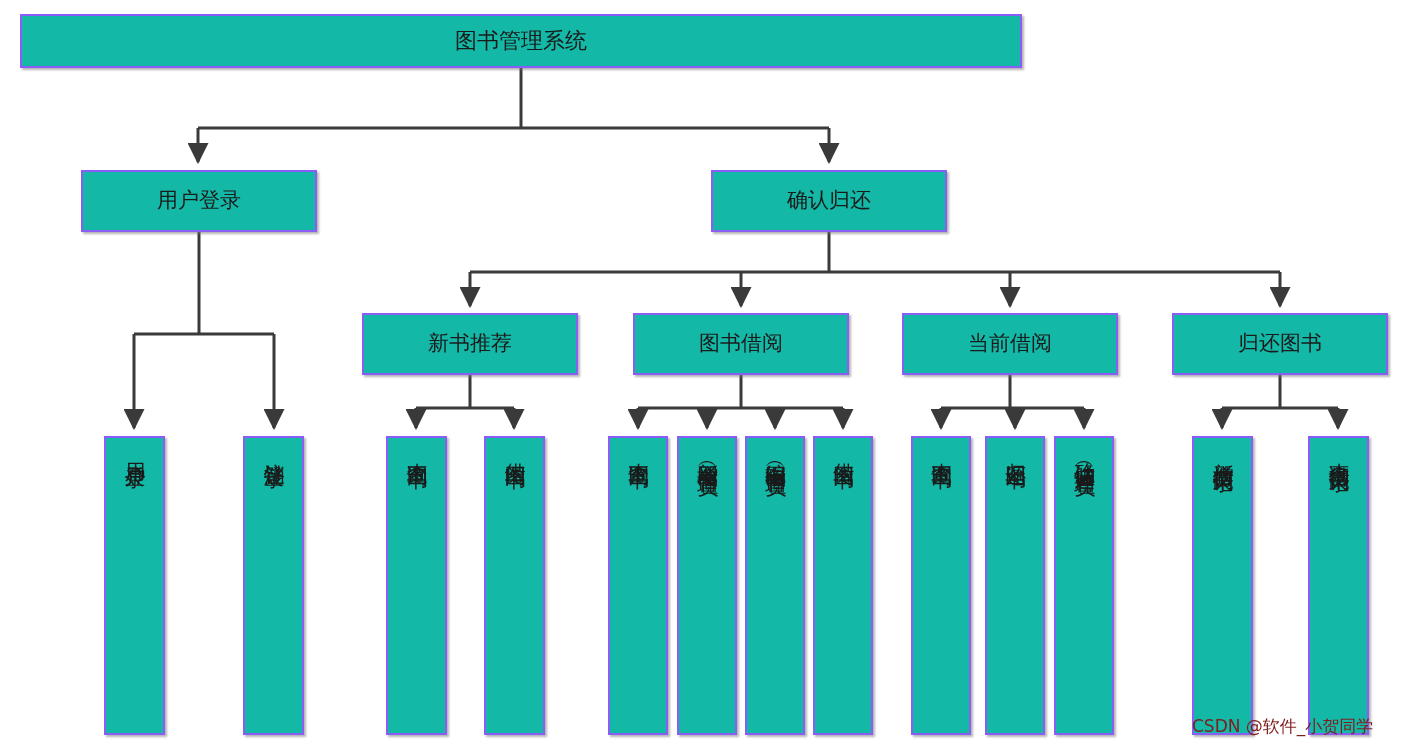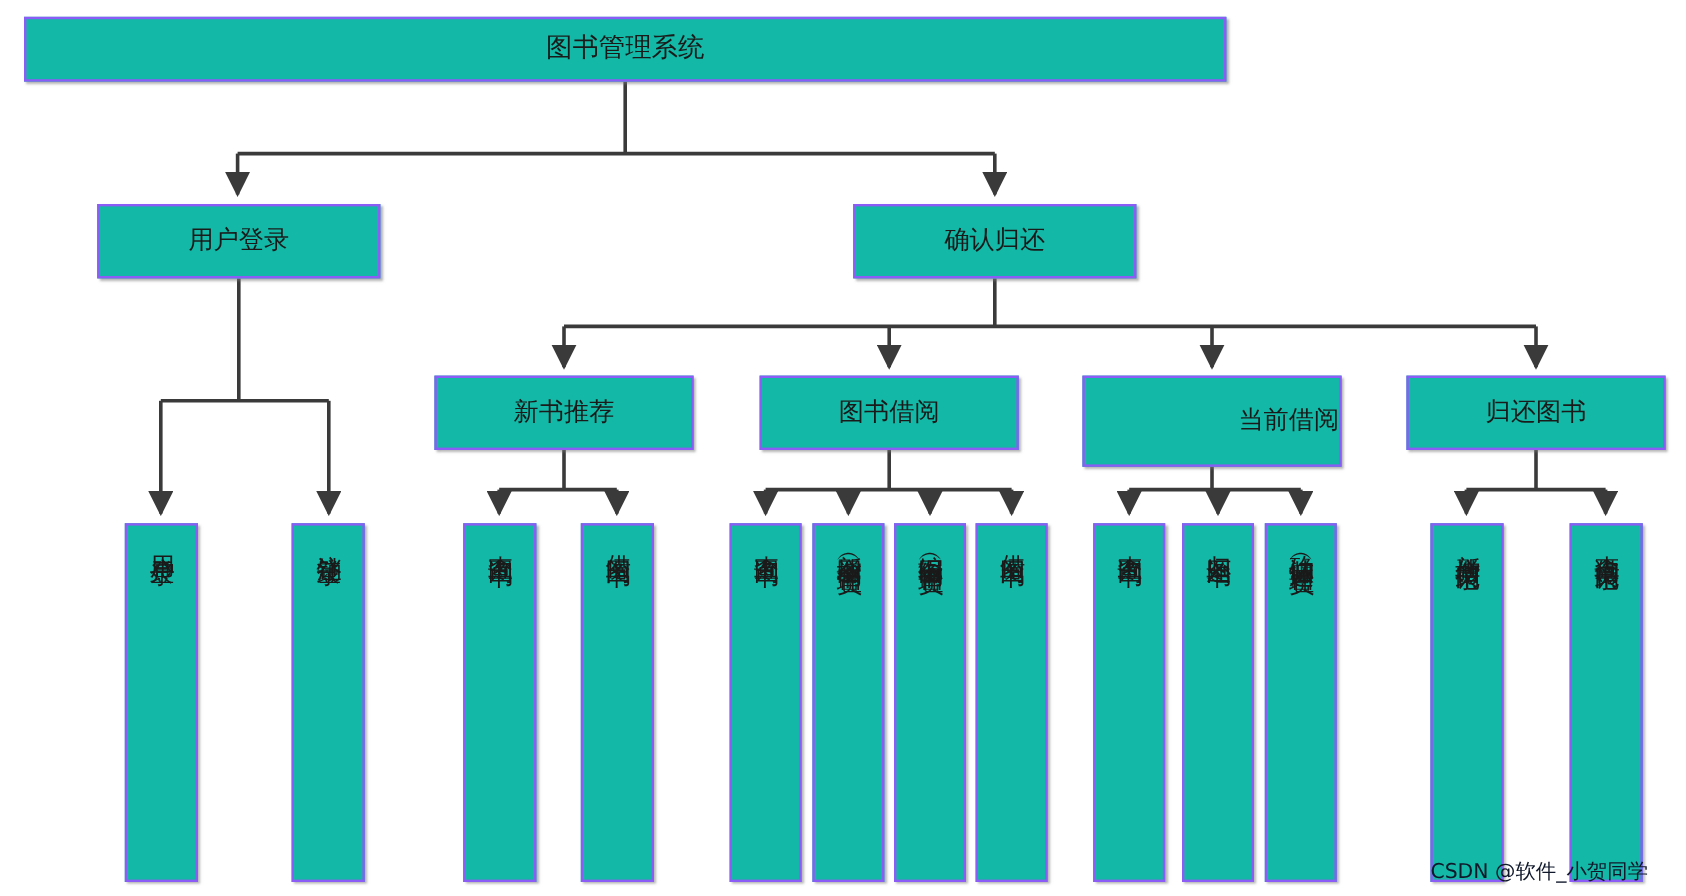--- a/index.html
+++ b/index.html
@@ -58,21 +58,21 @@
     letter-spacing: 2px;
   }
   .node.root .label {
     font-size: 22px;
   }
   .watermark {
     position: absolute;
     left: 1192px;
     top: 715px;
     font-size: 17px;
-    color: #0f172a;
+    color: #7f1d1d;
     white-space: nowrap;
     pointer-events: none;
   }
 </style>
 </head>
 <body>
 
 <div id="diagram-root">
 
   <svg class="edges" viewBox="0 0 1405 747" xmlns="http://www.w3.org/2000/svg">
@@ -135,21 +135,21 @@
       </div>
       <div class="node horizontal" style="left: 711px; top: 170px; width: 236px; height: 62px;">
         <span class="label">确认归还</span>
       </div>
       <div class="node horizontal" style="left: 362px; top: 313px; width: 216px; height: 62px;">
         <span class="label">新书推荐</span>
       </div>
       <div class="node horizontal" style="left: 633px; top: 313px; width: 216px; height: 62px;">
         <span class="label">图书借阅</span>
       </div>
-      <div class="node horizontal" style="left: 902px; top: 313px; width: 216px; height: 76px; justify-content: flex-end;">
+      <div class="node horizontal" style="left: 902px; top: 313px; width: 216px; height: 62px;">
         <span class="label">当前借阅</span>
       </div>
       <div class="node horizontal" style="left: 1172px; top: 313px; width: 216px; height: 62px;">
         <span class="label">归还图书</span>
       </div>
       <div class="node vertical" style="left: 104px; top: 436px; width: 61px; height: 299px;">
         <span class="label">用户登录</span>
       </div>
       <div class="node vertical" style="left: 243px; top: 436px; width: 61px; height: 299px;">
         <span class="label">注销登录</span>

